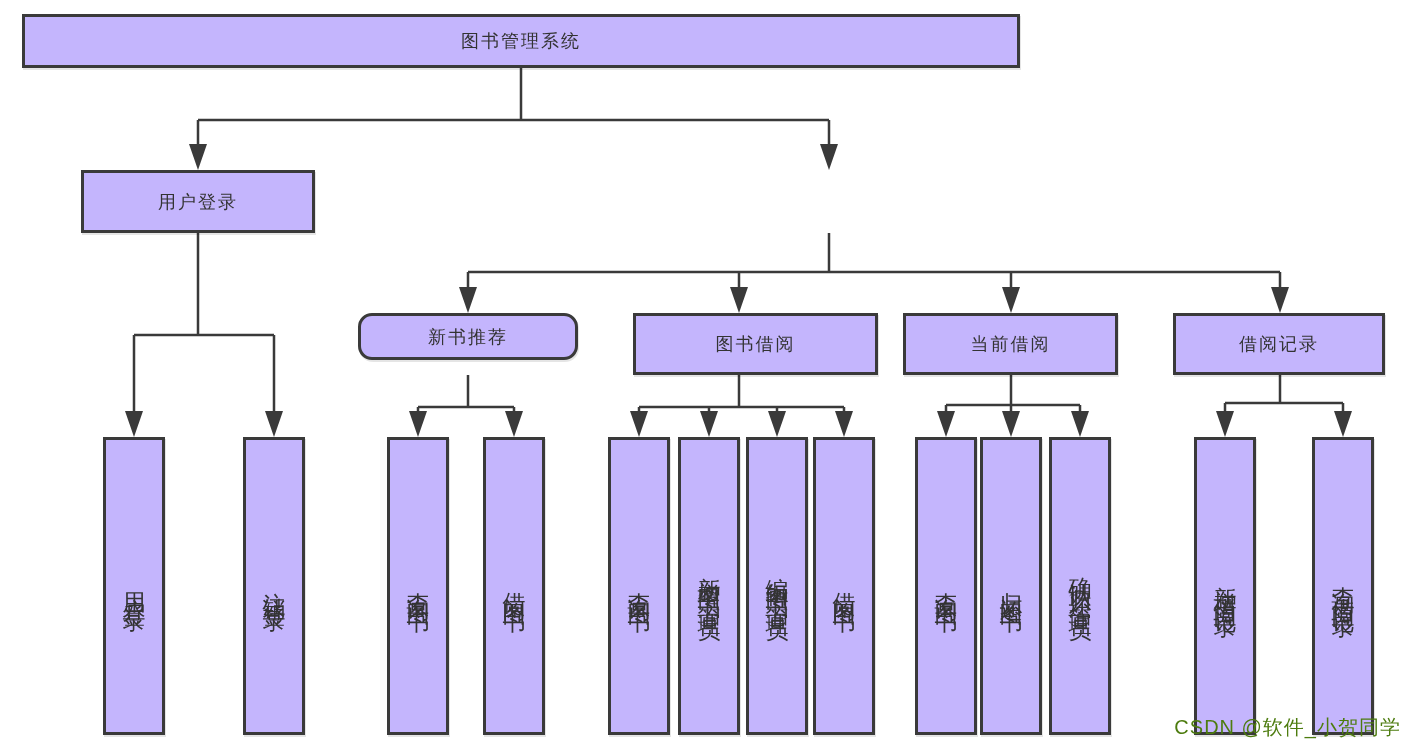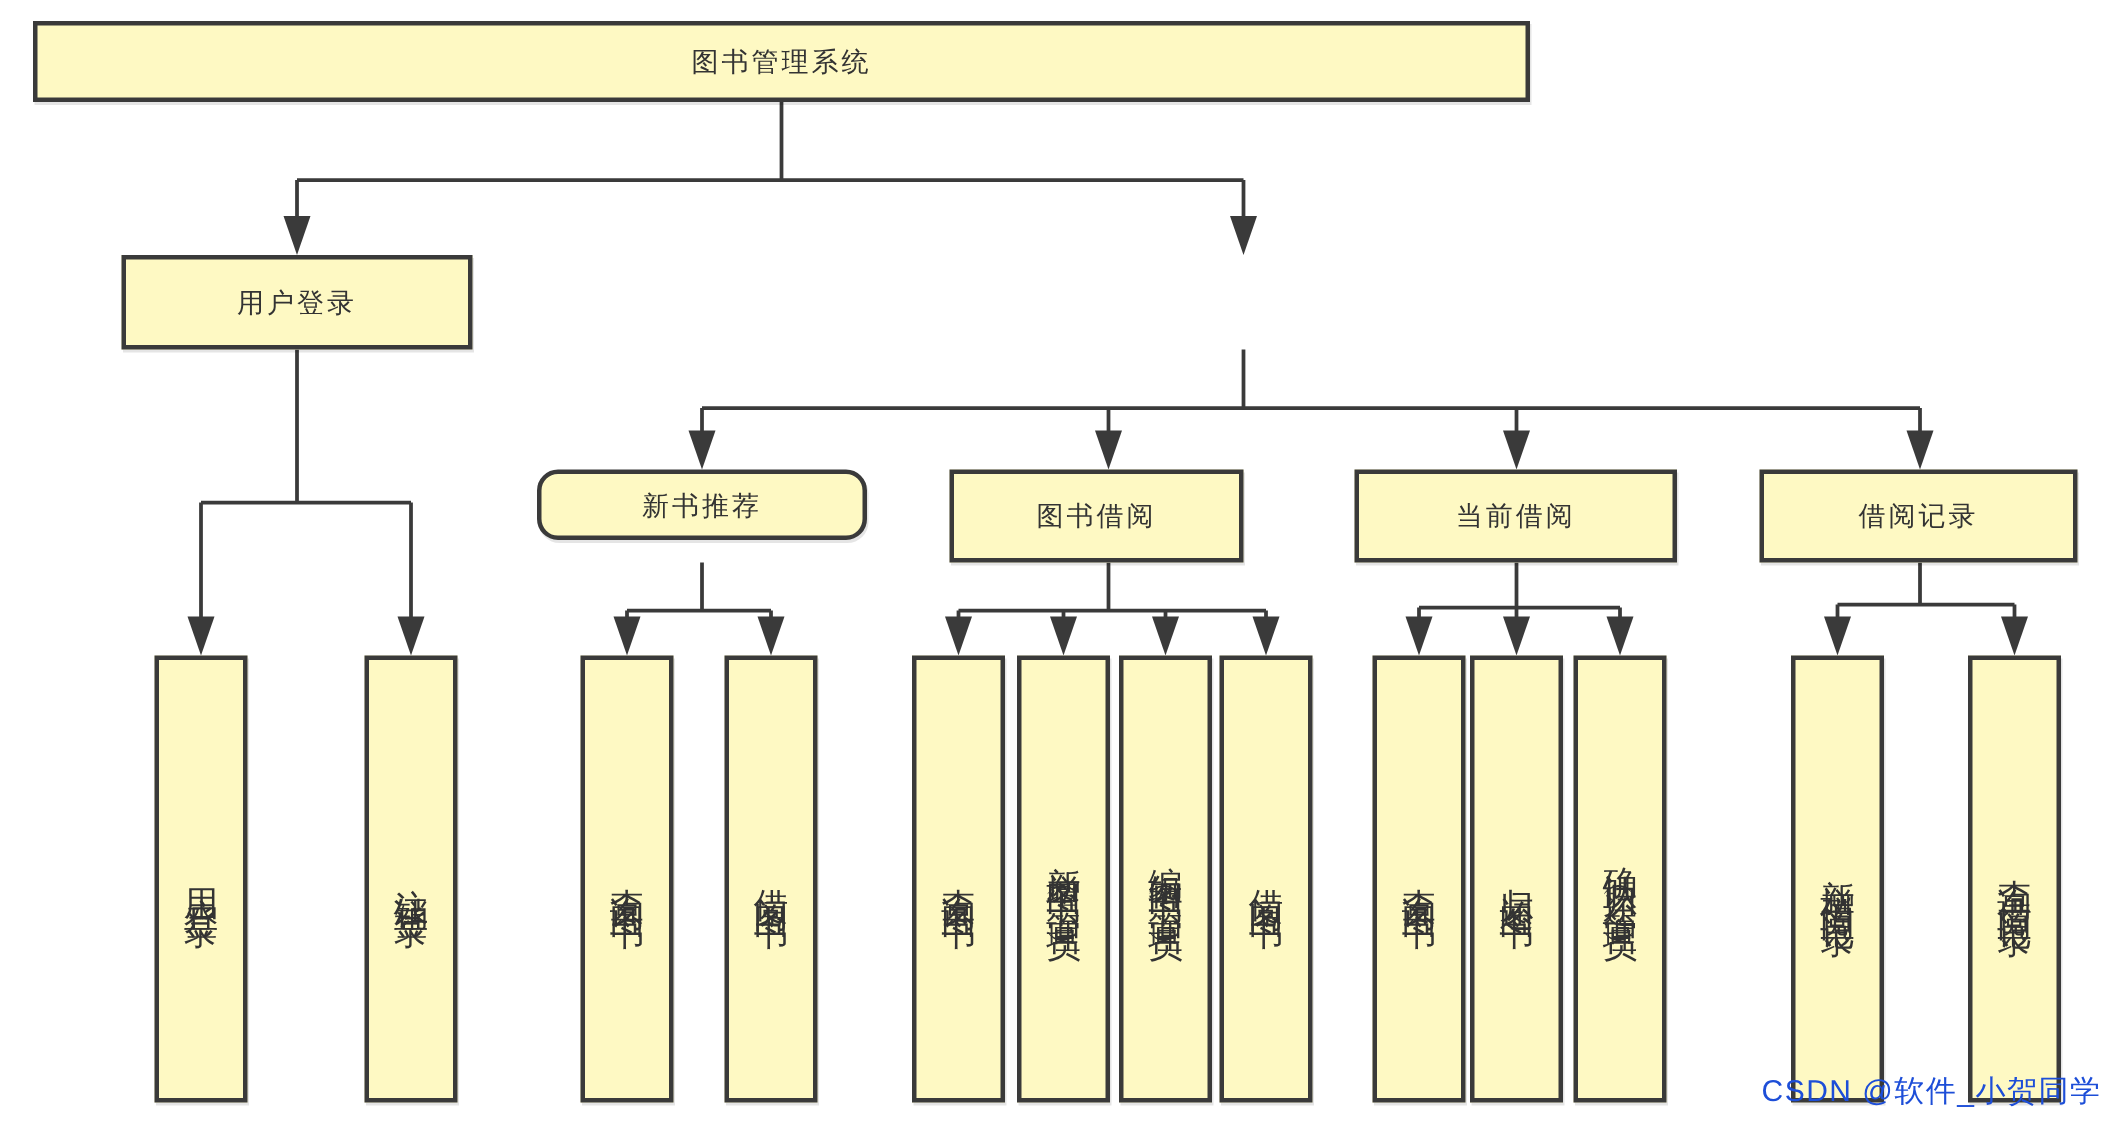--- a/index.html
+++ b/index.html
@@ -17,21 +17,21 @@
 
   .connectors {
     position: absolute;
     left: 0; top: 0;
     width: 1405px; height: 747px;
     pointer-events: none;
   }
 
   .node {
     position: absolute;
-    background: #fef9c3;
+    background: #c4b5fd;
     border: 3px solid var(--ink);
     color: #333333;
     display: flex;
     align-items: center;
     justify-content: center;
     box-shadow: 1px 2px 0 rgba(0,0,0,0.10);
   }
 
   .hbox .label {
     font-size: 18px;
@@ -100,21 +100,21 @@
     <span class="label">图书管理系统</span>
   </div>
 
   <div class="node hbox" style="left:81px; top:170px; width:234px; height:63px;">
     <span class="label">用户登录</span>
   </div>
 
   <div class="node hbox" style="left:358px; top:313px; width:220px; height:47px;border-radius:14px;">
     <span class="label">新书推荐</span>
   </div>
-  <div class="node hbox" style="left:633px; top:313px; width:196px; height:62px;">
+  <div class="node hbox" style="left:633px; top:313px; width:245px; height:62px;">
     <span class="label">图书借阅</span>
   </div>
   <div class="node hbox" style="left:1173px; top:313px; width:212px; height:62px;">
     <span class="label">借阅记录</span>
   </div>
   <div class="node hbox" style="left:903px; top:313px; width:215px; height:62px;">
     <span class="label">当前借阅</span>
   </div>
 
   <div class="node vbox" style="left:103px; top:437px; width:62px; height:298px;">
@@ -154,15 +154,15 @@
     <span class="vtext">确认归还（管理员）</span>
   </div>
 
   <div class="node vbox" style="left:1194px; top:437px; width:62px; height:298px;">
     <span class="vtext">新增借阅记录</span>
   </div>
   <div class="node vbox" style="left:1312px; top:437px; width:62px; height:298px;">
     <span class="vtext">查询借阅记录</span>
   </div>
 
-  <div class="watermark" style="color: #1d4ed8;">CSDN @软件_小贺同学</div>
+  <div class="watermark" style="color: #4d7c0f;">CSDN @软件_小贺同学</div>
 
 </div>
 
 </body></html>

